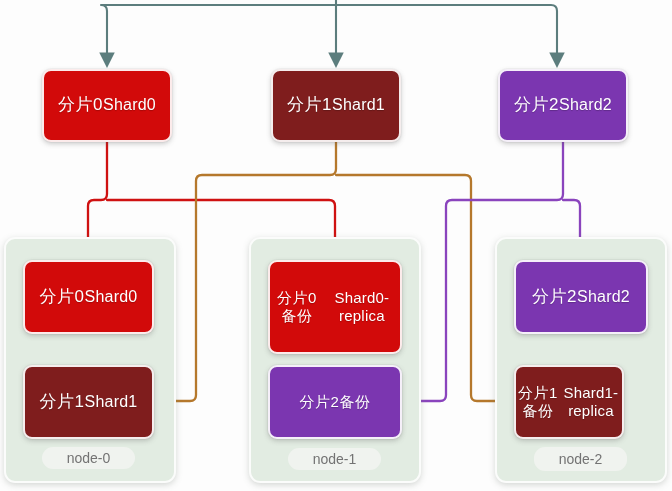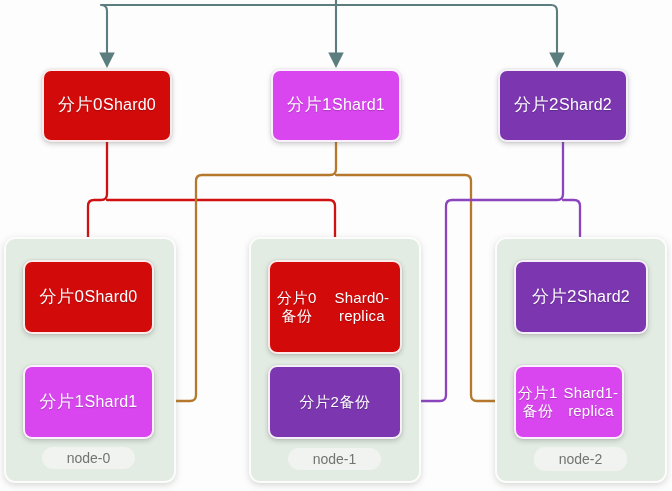--- a/index.html
+++ b/index.html
@@ -30,21 +30,21 @@
     box-shadow:0 2px 5px rgba(90,90,90,.30), 0 0 0 1px rgba(0,0,0,.03);
     text-shadow:0 1px 1px rgba(0,0,0,.22);
     z-index:5;
   }
   .shard .cn{font-size:17px;letter-spacing:.5px;}
   .shard .en{font-size:16px;letter-spacing:.2px;}
   .shard.small .cn{font-size:15px;}
   .shard.small .en{font-size:15px;}
 
   .c-red{background:#d20a0a;}
-  .c-brown{background:#d946ef;}
+  .c-brown{background:#7f1d1d;}
   .c-purple{background:#7b36b0;}
 
   
   .node{
     position:absolute;
     box-sizing:border-box;
     background:#e2ece2;
     border-radius:11px;
     box-shadow:0 2px 6px rgba(120,130,120,.30);
     border:2px solid rgba(255,255,255,.85);

